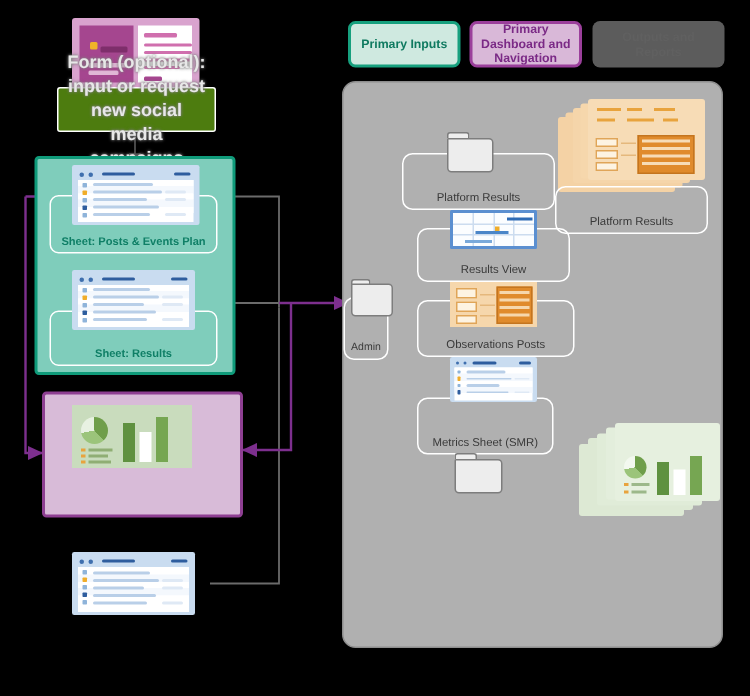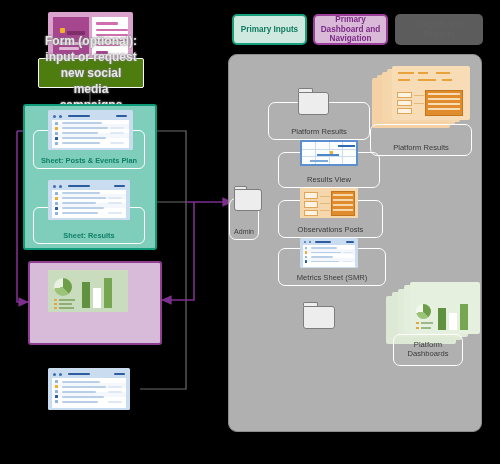--- a/index.html
+++ b/index.html
@@ -333,21 +333,21 @@
     <div class="abs" style="left:20px; top:8px;  width:10px; height:1px; background:#e5b87c;"></div>
     <div class="abs" style="left:20px; top:15px; width:10px; height:1px; background:#e5b87c;"></div>
     <div class="abs" style="left:20px; top:22px; width:10px; height:1px; background:#e5b87c;"></div>
     <div class="abs" style="left:31px; top:3px; width:24px; height:25px; background:#e08b2c; border:1px solid #c4751f;"></div>
     <div class="abs" style="left:33px; top:6px;  width:20px; height:2.4px; background:#f6d7ac;"></div>
     <div class="abs" style="left:33px; top:11px; width:20px; height:2.4px; background:#f6d7ac;"></div>
     <div class="abs" style="left:33px; top:16px; width:20px; height:2.4px; background:#f6d7ac;"></div>
     <div class="abs" style="left:33px; top:21px; width:20px; height:2.4px; background:#f6d7ac;"></div>
   </div>
 
-  <div class="node-panel" style="left:278px; top:248px; width:108px; height:38px;">
+  <div class="node-panel" style="left:278px; top:265px; width:91px; height:38px;">
     <span>Metrics Sheet (SMR)</span>
   </div>
   <div class="sheet-ico" style="left:300px; top:238px; width:58px; height:30px;">
     <div class="dot" style="left:4px; top:3px; width:2.4px; height:2.4px;"></div>
     <div class="dot" style="left:9px; top:3px; width:2.4px; height:2.4px;"></div>
     <div class="title" style="left:15px; top:3px; width:16px;"></div>
     <div class="title" style="left:46px; top:3px; width:8px;"></div>
     <div class="body">
       <div class="row" style="top:0;   height:20%; background:#ffffff;"></div>
       <div class="row" style="top:20%; height:20%; background:#f4f8fd;"></div>
@@ -409,20 +409,14 @@
            background:conic-gradient(#6f9e4a 0 38%, #9bc47a 38% 72%, #f3f8ef 72% 100%);"></div>
       <div class="abs" style="left:6px; top:40px; width:3px; height:2px; background:#e8a33d;"></div>
       <div class="abs" style="left:11px; top:40px; width:12px; height:2px; background:#9cb88a;"></div>
       <div class="abs" style="left:6px; top:45px; width:3px; height:2px; background:#e8a33d;"></div>
       <div class="abs" style="left:11px; top:45px; width:10px; height:2px; background:#9cb88a;"></div>
       <div class="abs" style="left:28px; top:26px; width:8px; height:22px; background:#5f9140;"></div>
       <div class="abs" style="left:39px; top:31px; width:8px; height:17px; background:#ffffff;"></div>
       <div class="abs" style="left:50px; top:22px; width:8px; height:26px; background:#76a652;"></div>
     </div>
   </div>
-  <div class="node-panel" style="left:393px; top:334px; width:70px; height:32px; padding-bottom:2px; align-items:center;">
-    <span>
-      <span>Platform</span><br>
-      <span>Dashboards</span>
-    </span>
-  </div>
 
 </div>
 
 </body></html>

